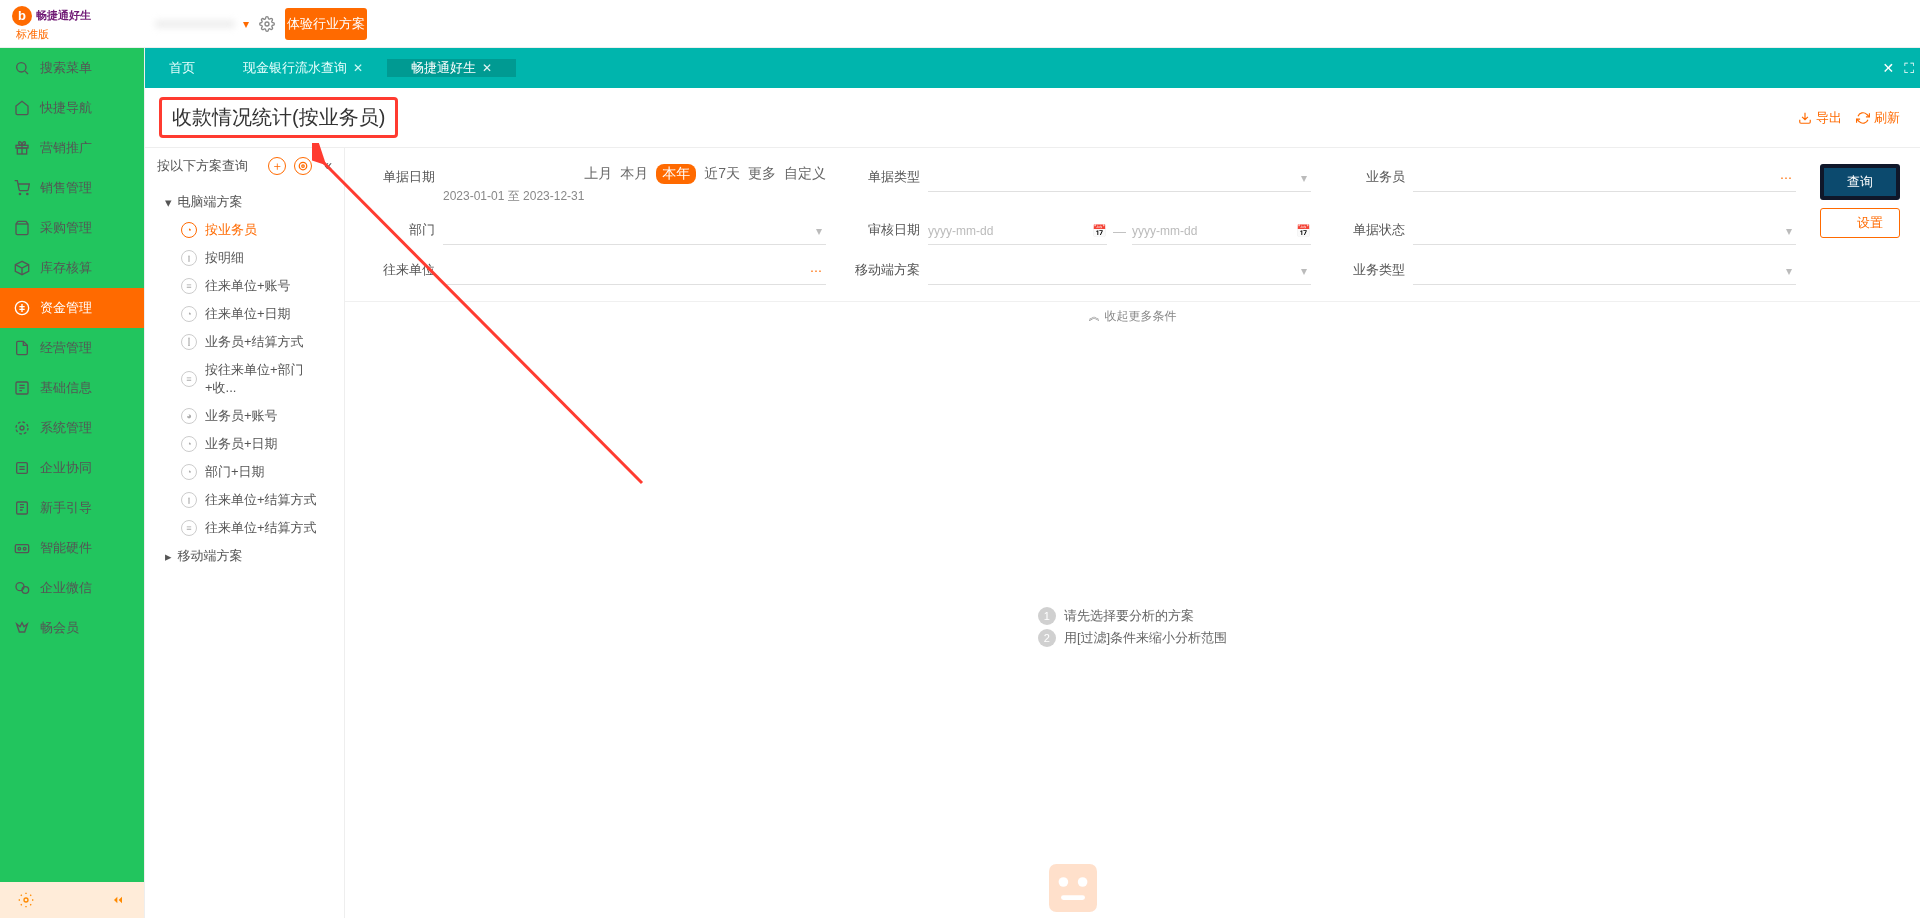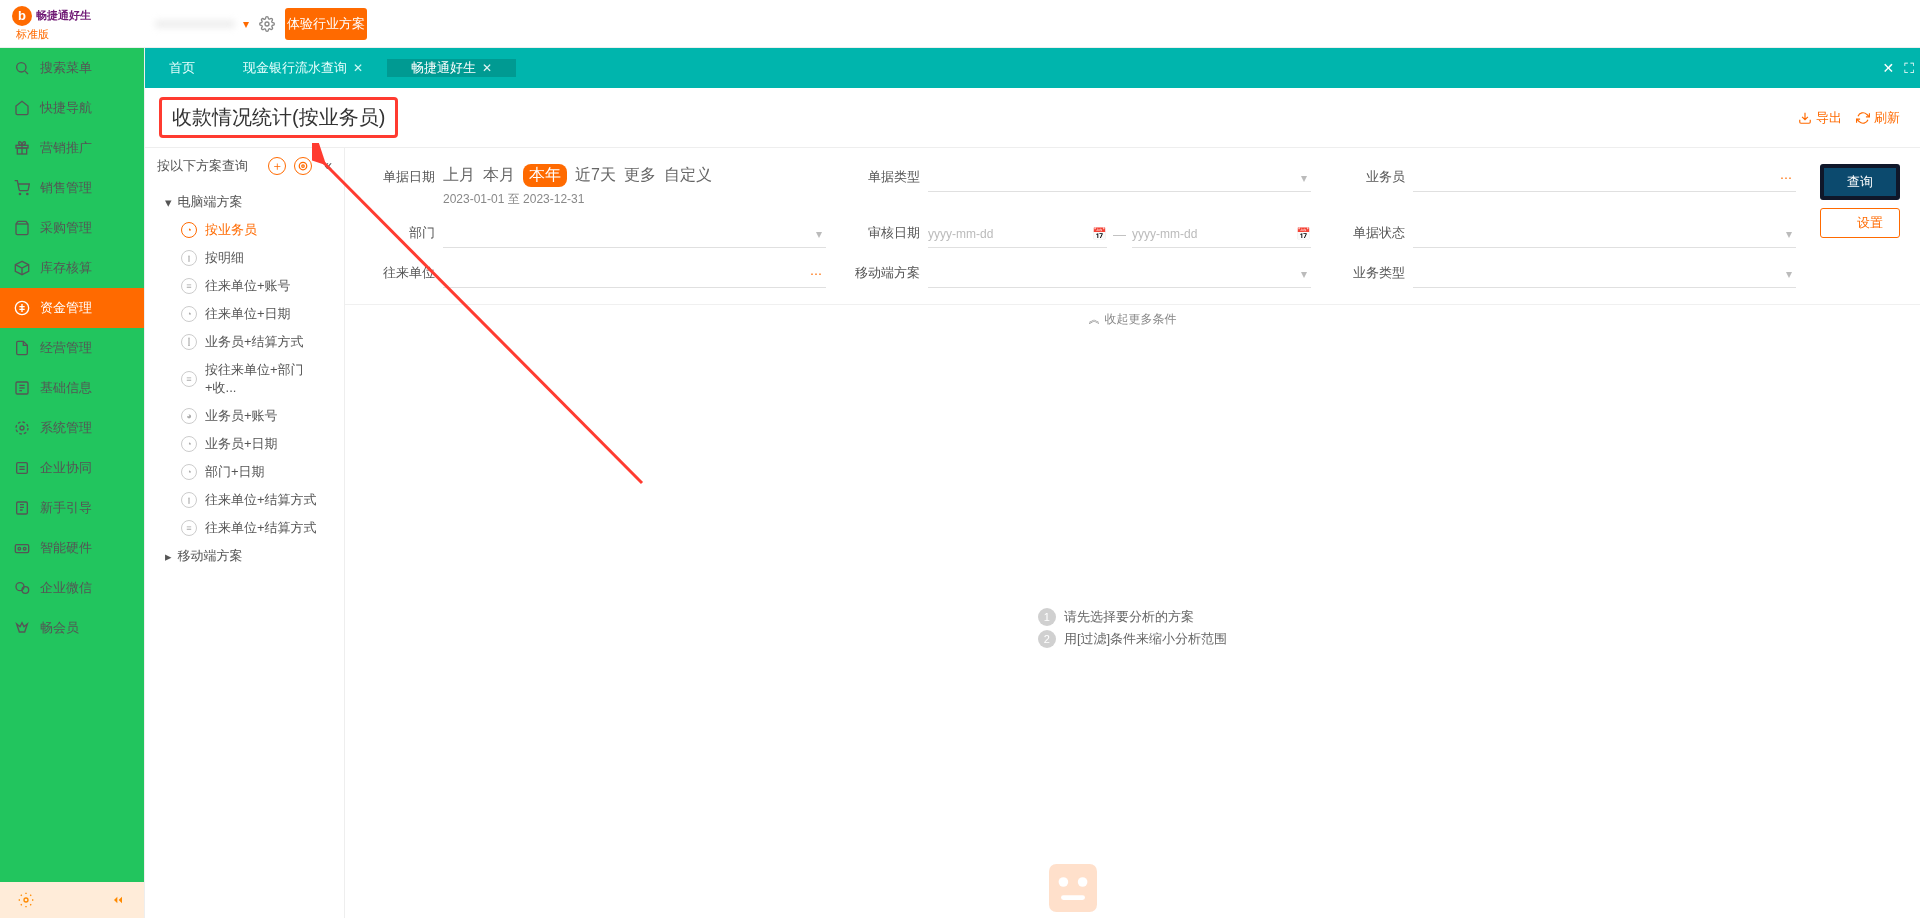--- a/index.html
+++ b/index.html
@@ -60,21 +60,21 @@
 .tree-leaf { display: flex; align-items: center; gap: 8px; padding: 5px 12px 5px 36px; cursor: pointer; }
 .tree-leaf.active { color: #ff6a00; }
 .leaf-ico { width: 16px; height: 16px; border: 1px solid #ccc; border-radius: 50%; display: flex; align-items: center; justify-content: center; font-size: 9px; color: #aaa; flex-shrink: 0; }
 .tree-leaf.active .leaf-ico { border-color: #ff6a00; color: #ff6a00; }
 
 .filter-area { flex: 1; display: flex; flex-direction: column; min-width: 0; background: #fff; position: relative; }
 .filter-grid { display: grid; grid-template-columns: repeat(3, 1fr) 80px; gap: 12px 24px; padding: 16px 20px; }
 .fcell { display: flex; align-items: flex-start; gap: 8px; font-size: 13px; }
 .flabel { width: 70px; text-align: right; color: #555; padding-top: 4px; flex-shrink: 0; }
 .finput-wrap { flex: 1; display: flex; flex-direction: column; gap: 4px; min-width: 0; }
-.date-presets { display: flex; gap: 8px; font-size: 16px; color: #666; align-items: center; }
+.date-presets { display: flex; gap: 8px; font-size: 14px; color: #666; align-items: center; justify-content: flex-end; }
 .date-presets span { cursor: pointer; }
 .preset-active { background: #ff6a00; color: #fff; padding: 1px 6px; border-radius: 8px; }
 .frange { font-size: 12px; color: #888; }
 .fselect { height: 28px; border: none; border-bottom: 1px solid #e0e0e0; width: 100%; display: flex; align-items: center; justify-content: flex-end; color: #bbb; font-size: 12px; cursor: pointer; padding-right: 4px; }
 .fselect.more::after { content: '⋯'; color: #ff6a00; }
 .fselect .chv { color: #bbb; }
 .date-pair { display: flex; align-items: center; gap: 6px; width: 100%; }
 .date-input { flex: 1; height: 28px; border: none; border-bottom: 1px solid #e0e0e0; display: flex; align-items: center; justify-content: space-between; font-size: 12px; color: #bbb; cursor: pointer; }
 .cal-ico { color: #ff6a00; font-size: 12px; }
 .btn-col { display: flex; flex-direction: column; gap: 8px; }

